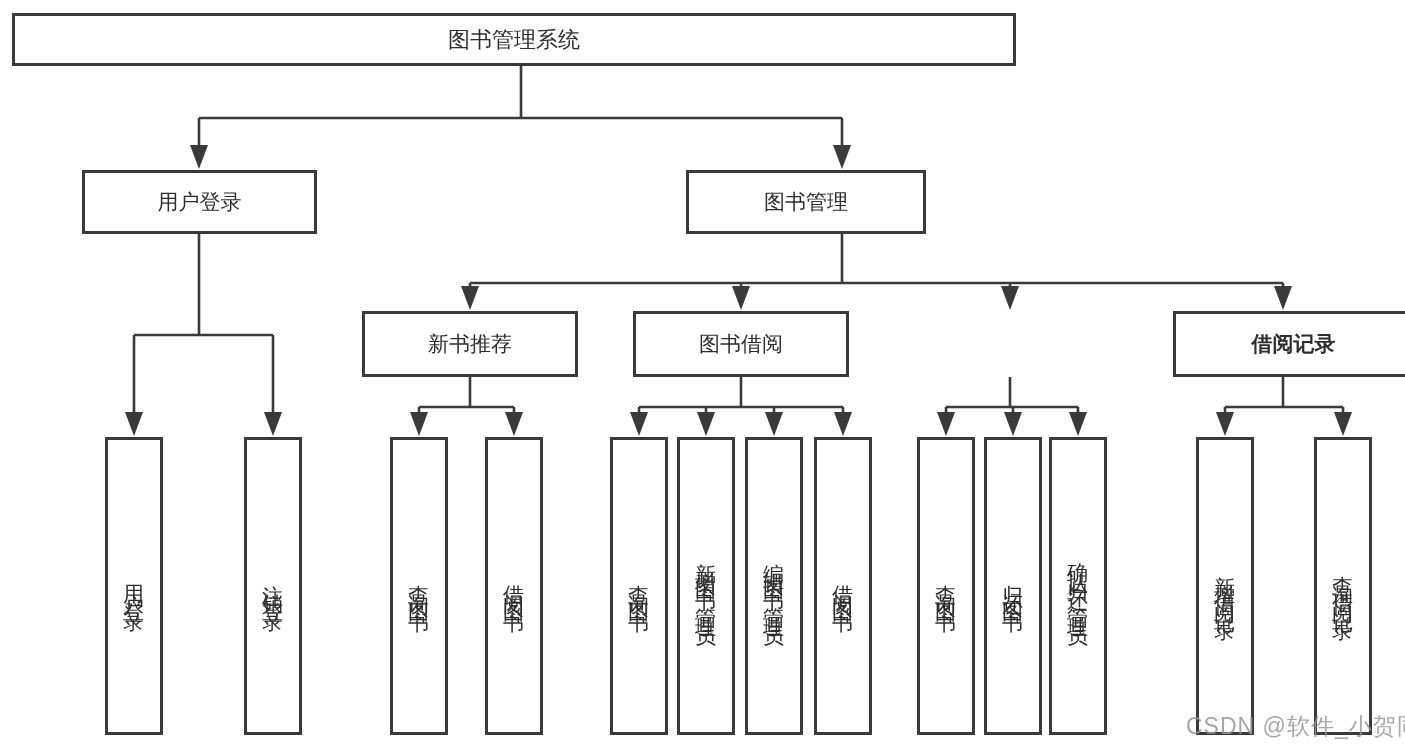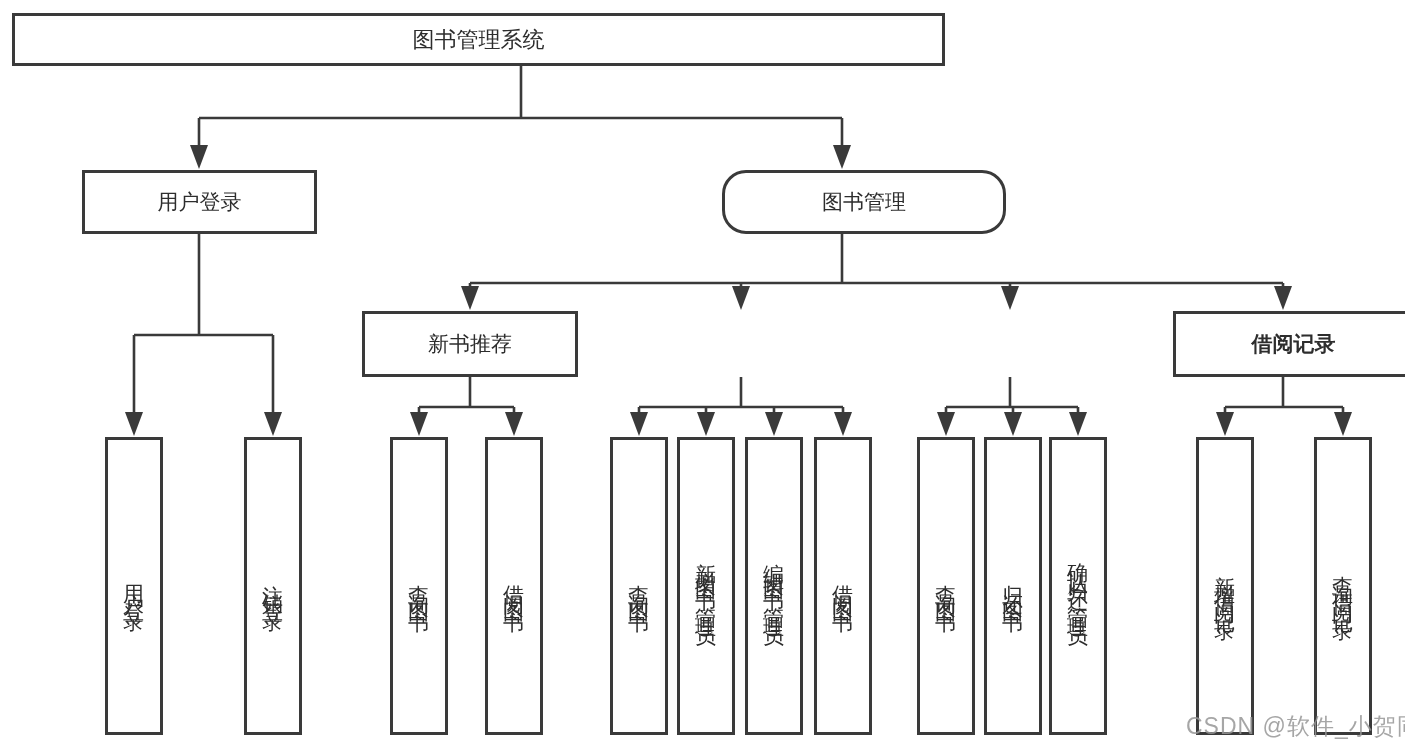--- a/index.html
+++ b/index.html
@@ -21,23 +21,23 @@
     position:absolute;
     border:3px solid var(--line);
     background:#fff;
     display:flex;
     align-items:center;
     justify-content:center;
     font-size:21px;
     color:var(--text);
     z-index:2;
   }
-  .root{left:12px; top:13px; width:933px; height:53px; font-size:22px;}
+  .root{left:12px; top:13px; width:1004px; height:53px; font-size:22px;}
   .lv2-a{left:82px;  top:170px; width:235px; height:64px;}
-  .lv2-b{left:722px; top:170px; width:284px; height:64px;border-radius:24px;}
+  .lv2-b{left:686px; top:170px; width:240px; height:64px;}
   .lv3{top:311px; height:66px;}
   .lv3-1{left:362px;  width:216px;justify-content:center;}
   .lv3-2{left:633px;  width:216px;}
   .lv3-3{left:902px;  width:216px;}
   .lv3-4{left:1173px; width:241px;font-weight:bold;}
   .leaf{
     top:437px; height:298px; width:58px;
   }
   .leaf span{
     writing-mode:vertical-rl;
@@ -118,20 +118,23 @@
   <div class="node lv2-a">
     <span>用户登录</span>
   </div>
   <div class="node lv2-b">
     <span>图书管理</span>
   </div>
 
   <div class="node lv3 lv3-1">
     <span>新书推荐</span>
   </div>
+  <div class="node lv3 lv3-2">
+    <span>图书借阅</span>
+  </div>
   <div class="node lv3 lv3-4">
     <span>借阅记录</span>
   </div>
 
   <div class="node leaf" style="left:105px">
     <span>用户登录</span>
   </div>
   <div class="node leaf" style="left:244px">
     <span>注销登录</span>
   </div>

